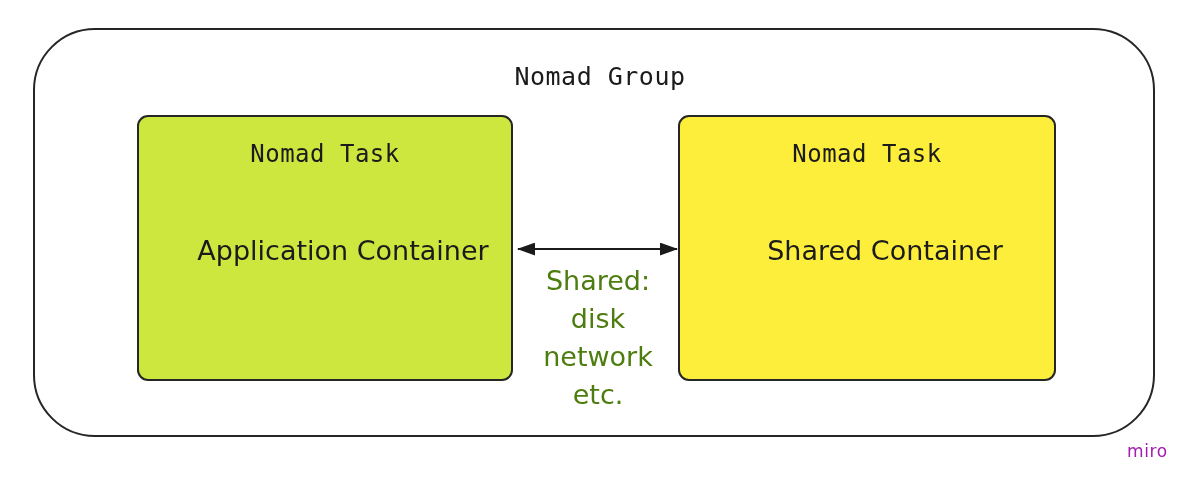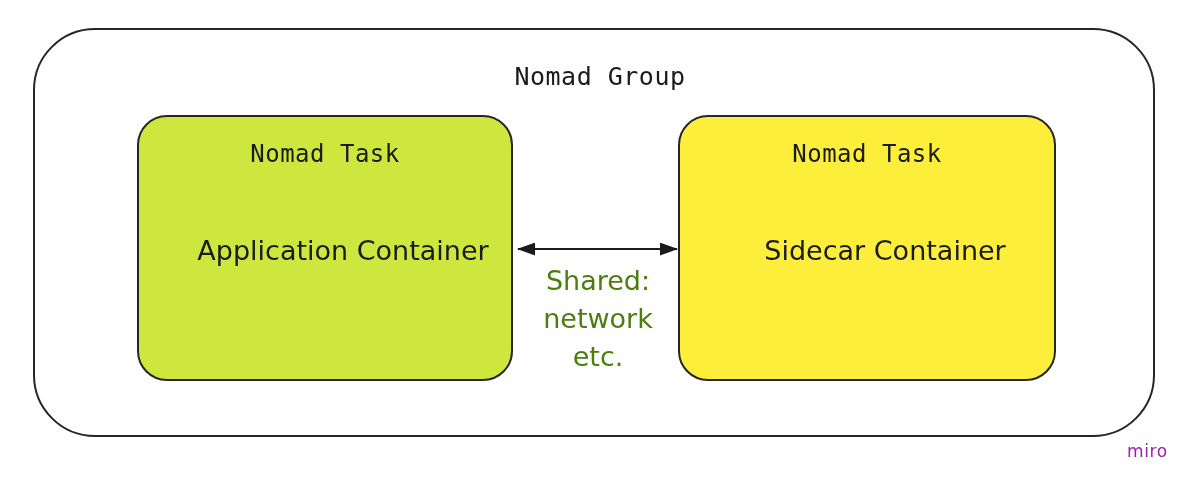--- a/index.html
+++ b/index.html
@@ -49,21 +49,21 @@
     letter-spacing: 0.5px;
     color: #1b1b1b;
     white-space: pre;
   }
 
   
   .task-box {
     position: absolute;
     box-sizing: border-box;
     border: 2px solid #262626;
-    border-radius: 30px;
+    border-radius: 11px;
     top: 115px;
     height: 266px;
   }
   .task-box.green {
     left: 137px;
     width: 376px;
     background: #cde73f;
   }
   .task-box.yellow {
     left: 678px;
@@ -145,36 +145,37 @@
 
   <div class="group-title">Nomad Group</div>
 
   <div class="task-box green">
     <div class="task-label">Nomad Task</div>
     <div class="container-label">Application Container</div>
   </div>
 
   <div class="task-box yellow">
     <div class="task-label">Nomad Task</div>
-    <div class="container-label">Sidecar Container</div>
+    <div class="container-label">Shared Container</div>
   </div>
 
   <svg class="arrow-svg" viewBox="0 0 186 34">
     <defs>
       <marker id="ah-end" markerWidth="9" markerHeight="9" refX="8.5" refY="3.2" orient="auto" markerUnits="strokeWidth">
         <path d="M0,0 L9,3.2 L0,6.4 z" fill="#1b1b1b"></path>
       </marker>
       <marker id="ah-start" markerWidth="9" markerHeight="9" refX="0.5" refY="3.2" orient="auto" markerUnits="strokeWidth">
         <path d="M9,0 L0,3.2 L9,6.4 z" fill="#1b1b1b"></path>
       </marker>
     </defs>
     <line x1="13" y1="17" x2="172" y2="17" stroke="#1b1b1b" stroke-width="2" marker-start="url(#ah-start)" marker-end="url(#ah-end)"></line>
   </svg>
 
   <div class="shared-stack">
     <div>Shared:</div>
+    <div>disk</div>
     <div>network</div>
     <div>etc.</div>
   </div>
 
   <div class="watermark">miro</div>
 
 </div>
 
 </body></html>

